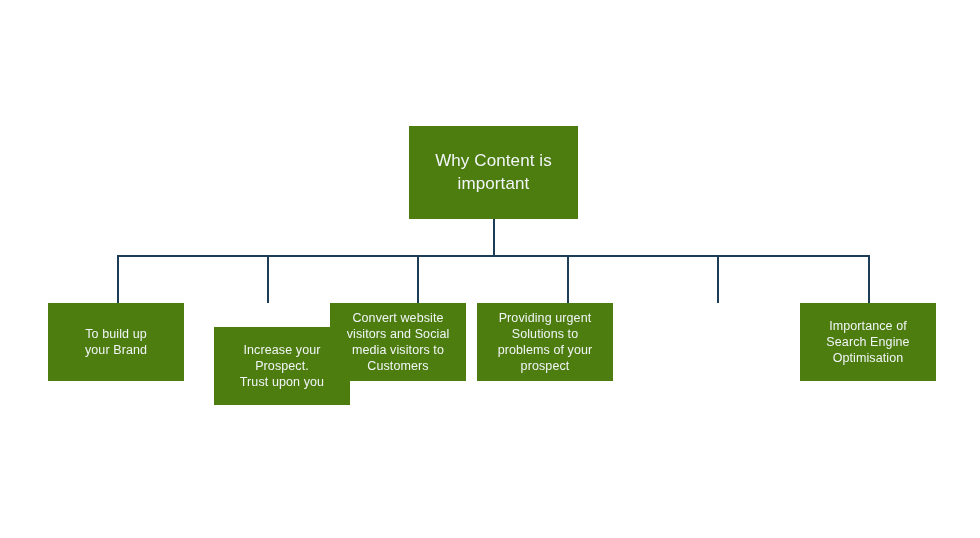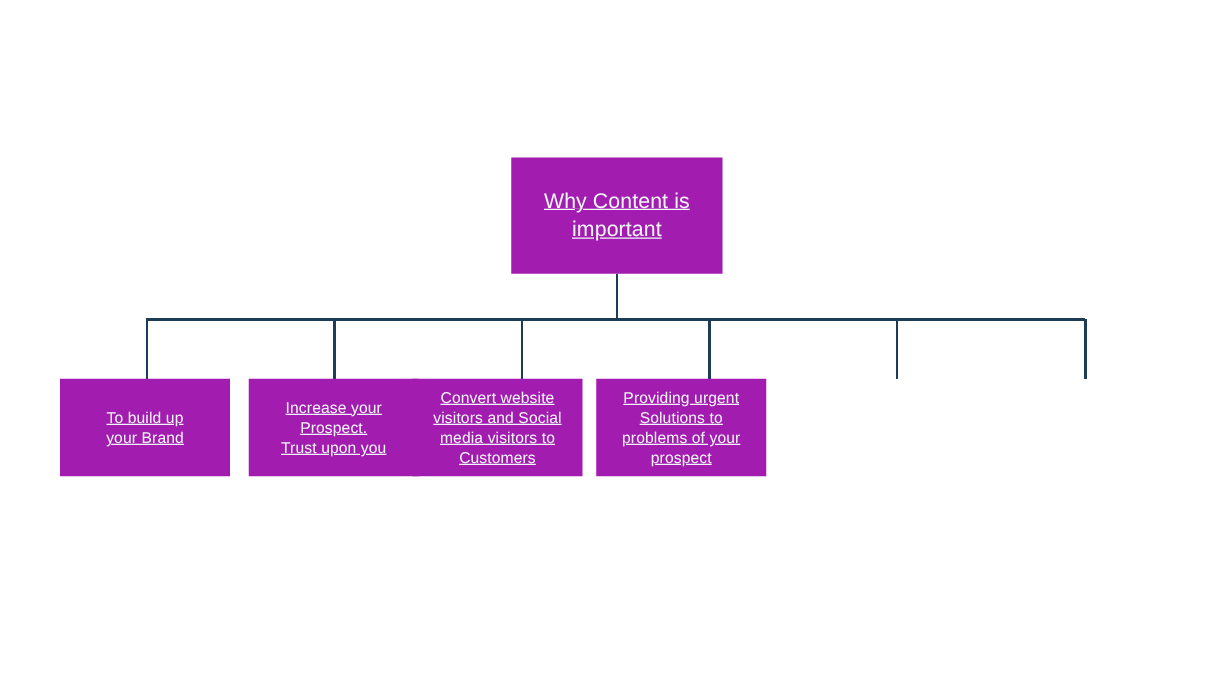--- a/index.html
+++ b/index.html
@@ -19,43 +19,42 @@
     overflow: hidden;
   }
   .node {
     position: absolute;
     box-sizing: border-box;
     display: flex;
     align-items: center;
     justify-content: center;
     text-align: center;
     color: #f2f6f9;
-    background: #a21caf;
+    background: #4d7c0f;
     line-height: 1.30;
     white-space: pre-line;
     letter-spacing: 0.1px;
-    text-decoration: underline;
   }
   .node-root {
     left: 409px;
     top: 126px;
     width: 169px;
     height: 93px;
     font-size: 17px;
     padding: 4px 10px;
   }
   .node-child {
     top: 303px;
     width: 136px;
     height: 78px;
     font-size: 12.5px;
     padding: 4px 8px;
   }
   .c0 { left: 48px;  }
-  .c1 { left: 199px; }
+  .c1 { left: 214px; margin-top: 24px; }
   .c2 { left: 330px; }
   .c3 { left: 477px; }
   .c4 { left: 649px; }
   .c5 { left: 800px; }
 
   .connector-svg {
     position: absolute;
     left: 0;
     top: 0;
     width: 980px;
@@ -101,14 +100,17 @@
 visitors and Social
 media visitors to
 Customers</div>
 
   <div class="node node-child c3">Providing urgent
 Solutions to
 problems of your
 prospect</div>
 
 
+  <div class="node node-child c5">Importance of
+Search Engine
+Optimisation</div>
 
 </div>
 
 </body></html>

